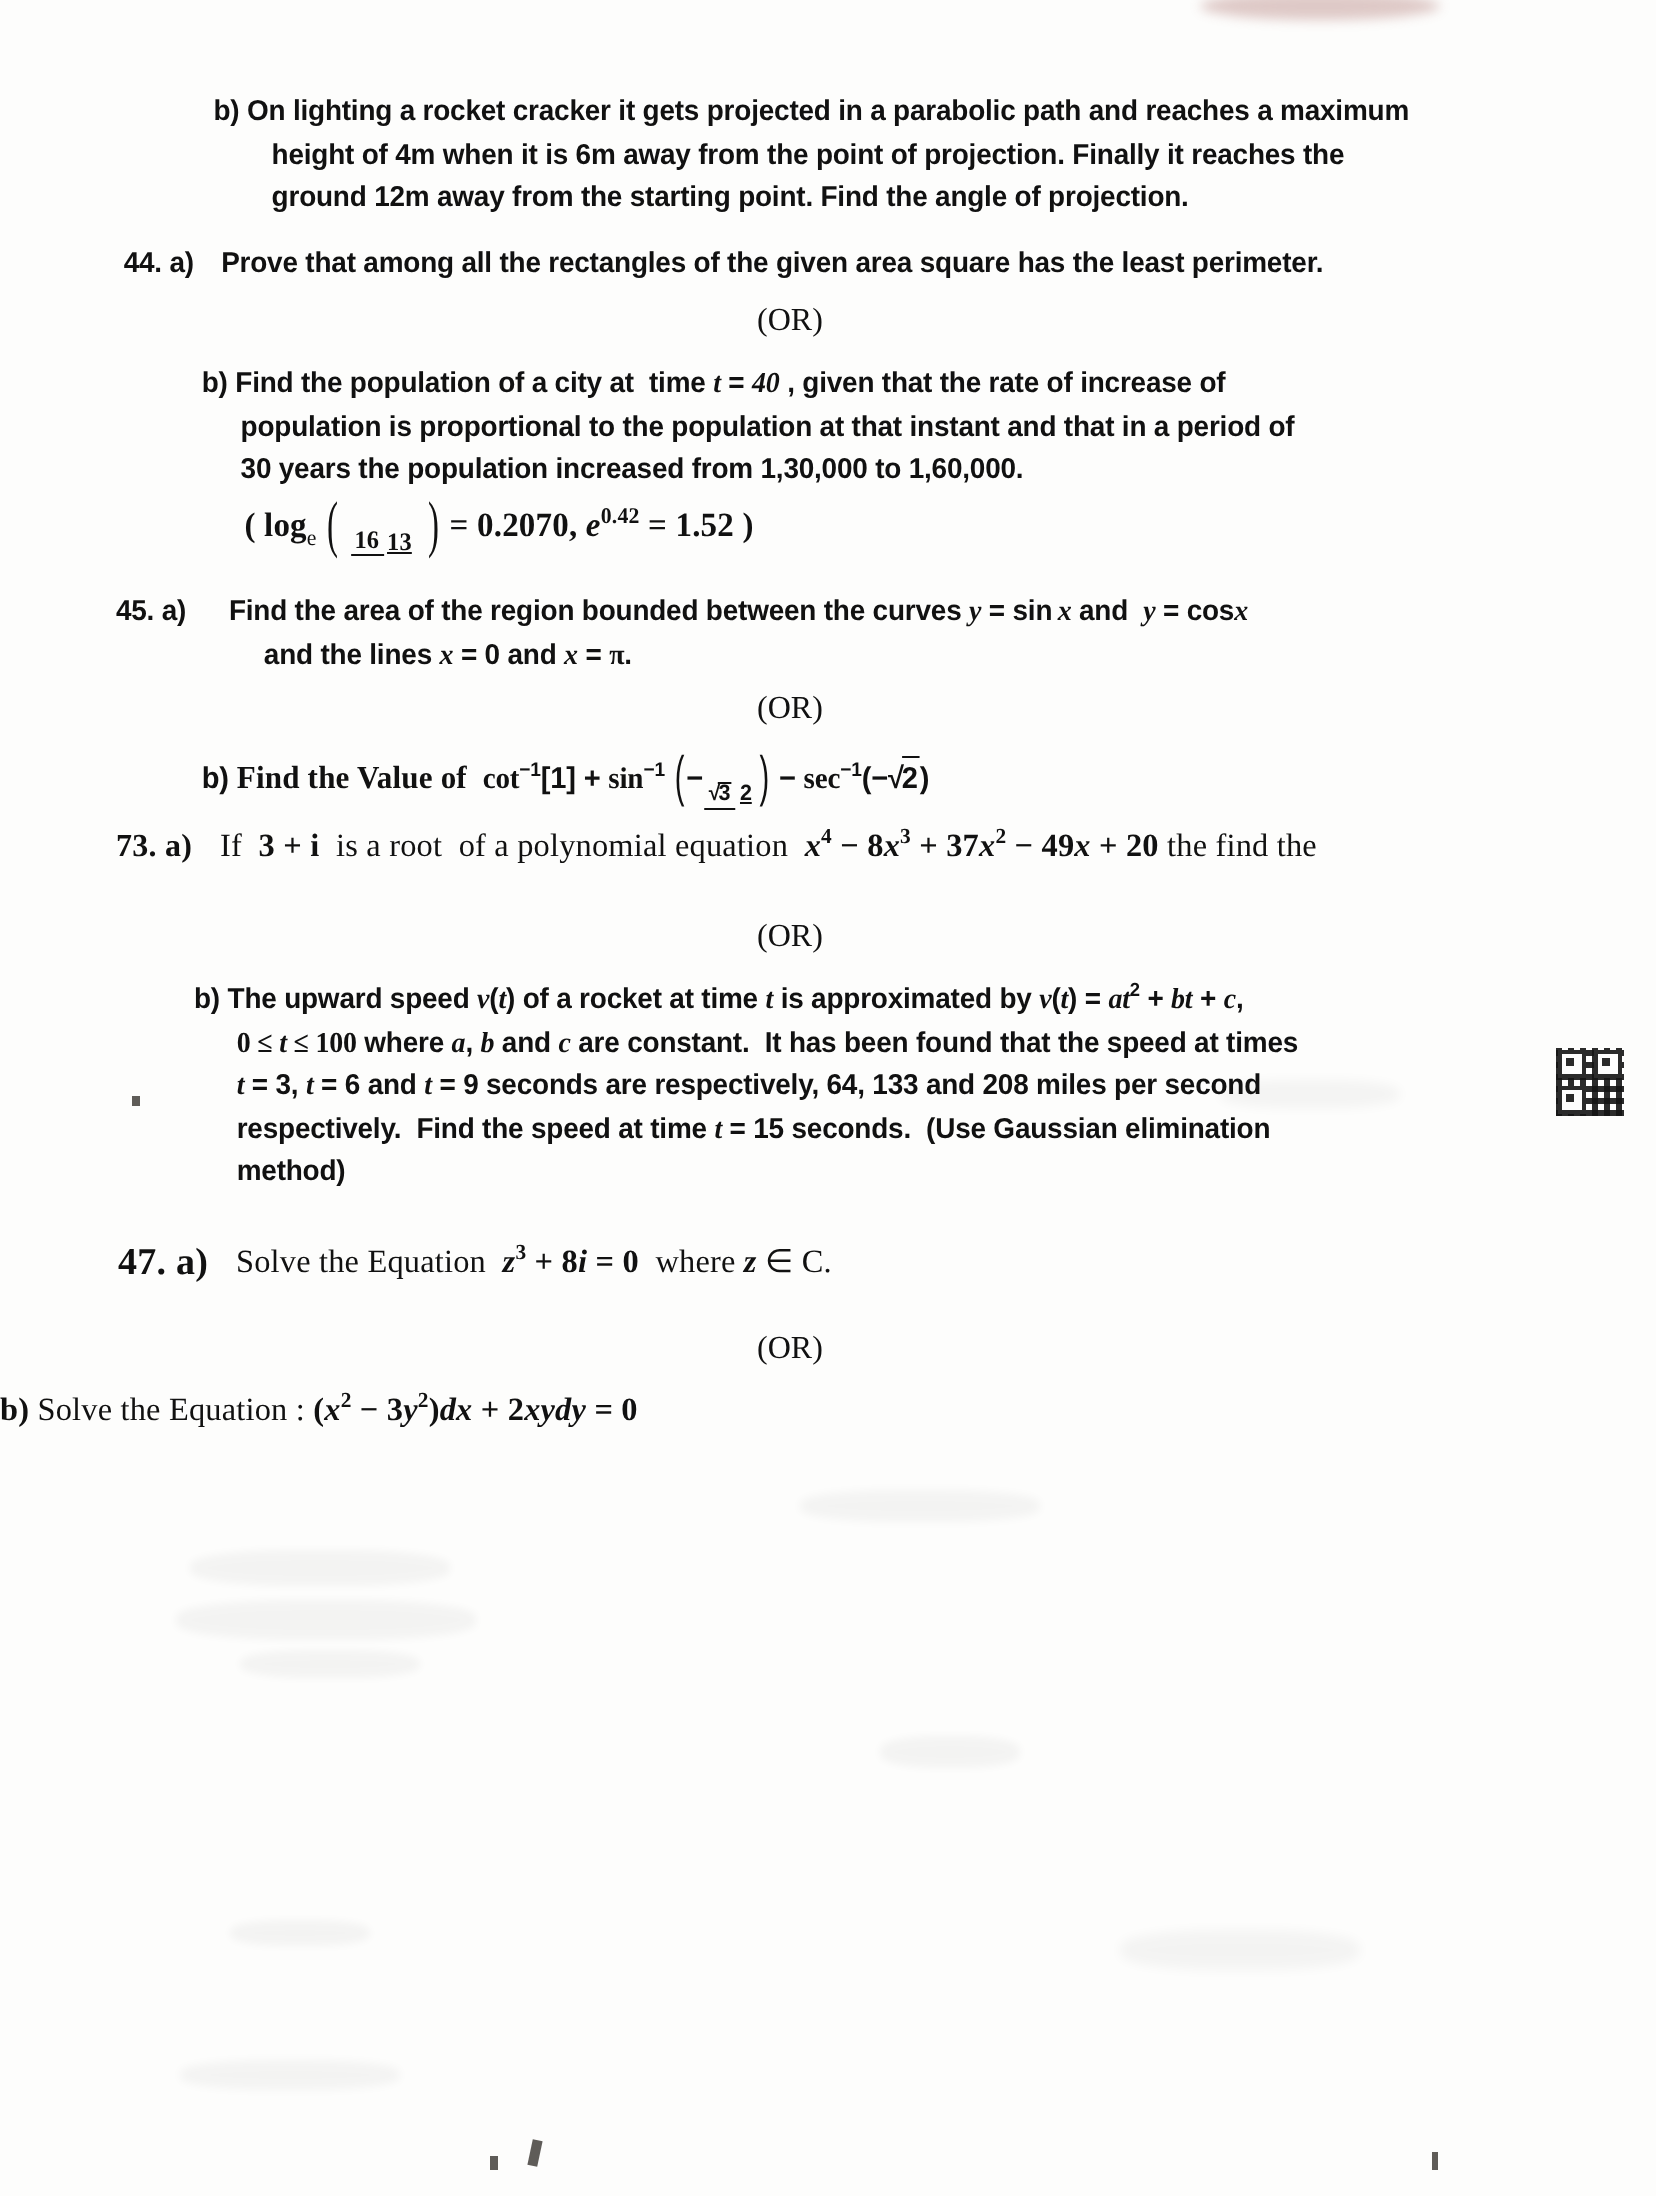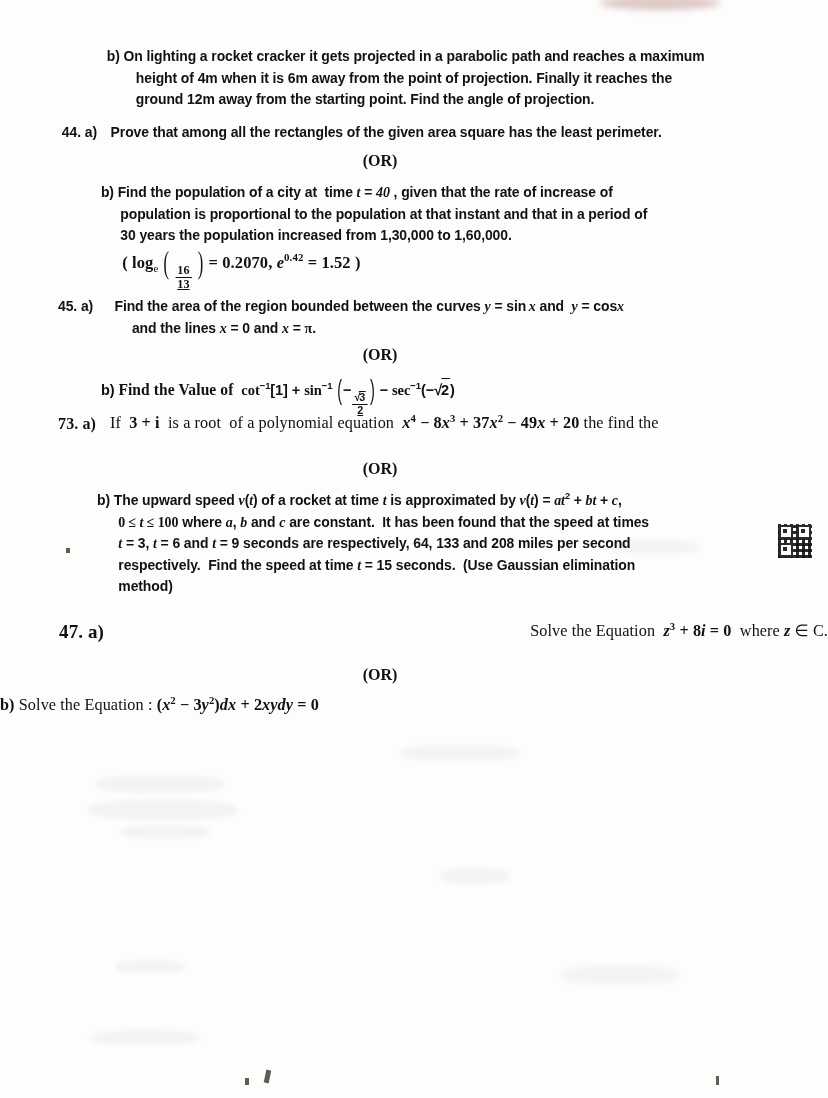--- a/index.html
+++ b/index.html
@@ -89,34 +89,35 @@
     font-size: 16.2px;
     line-height: 23px;
     font-weight: bold;
     letter-spacing: 0.1px;
   }
   .serif .reg { font-weight: normal; }
 
   .orline {
     text-align: center;
     font-family: "Liberation Serif", serif;
-    font-weight: bold;
+    font-weight: normal;
     font-size: 16px;
+    margin-left: 15px;
   }
 
   
   .mi { font-family: "Liberation Serif", serif; font-style: italic; font-weight: bold; }
   .mb { font-family: "Liberation Serif", serif; font-weight: bold; font-style: normal; }
   .mn { font-family: "Liberation Serif", serif; font-weight: bold; font-style: normal; }
   sup { font-size: 0.66em; vertical-align: super; line-height: 0; }
   sub { font-size: 0.66em; vertical-align: sub; line-height: 0; }
 
   .frac {
     display: inline-flex;
-    flex-direction: column;
+    flex-direction: row;
     align-items: center;
     vertical-align: -0.55em;
     font-size: 0.74em;
     line-height: 1.03;
     margin: 0 1px;
   }
   .frac .num { border-bottom: 1.2px solid #111; padding: 0 2px; }
   .frac .den { padding: 0 2px; text-decoration: underline; }
 
   .paren {
@@ -317,21 +318,21 @@
       <span class="fp tl"></span>
       <span class="fp tr"></span>
       <span class="fp bl"></span>
     </div>
 
     <div class="qrow serif" style="position:absolute; left:0; top:620px; width:828px;">
       <div class="qnum" style="width:104px; font-size:19px;">
         <span>47.</span>
         <span>a)</span>
       </div>
-      <div class="qbody" style="padding-left:14px;text-align:right;">
+      <div class="qbody" style="padding-left:14px;">
         <div class="line">
           <span class="reg">Solve the Equation</span>&nbsp;
           <span class="mi">z</span><sup>3</sup> + <span class="mn">8</span><span class="mi">i</span> = <span class="mn">0</span>
           &nbsp;<span class="reg">where <span class="mi">z</span> ∈ C.</span>
         </div>
       </div>
     </div>
 
     <div class="orline" style="position:absolute; left:0; top:666px; width:760px;">(OR)</div>
 

